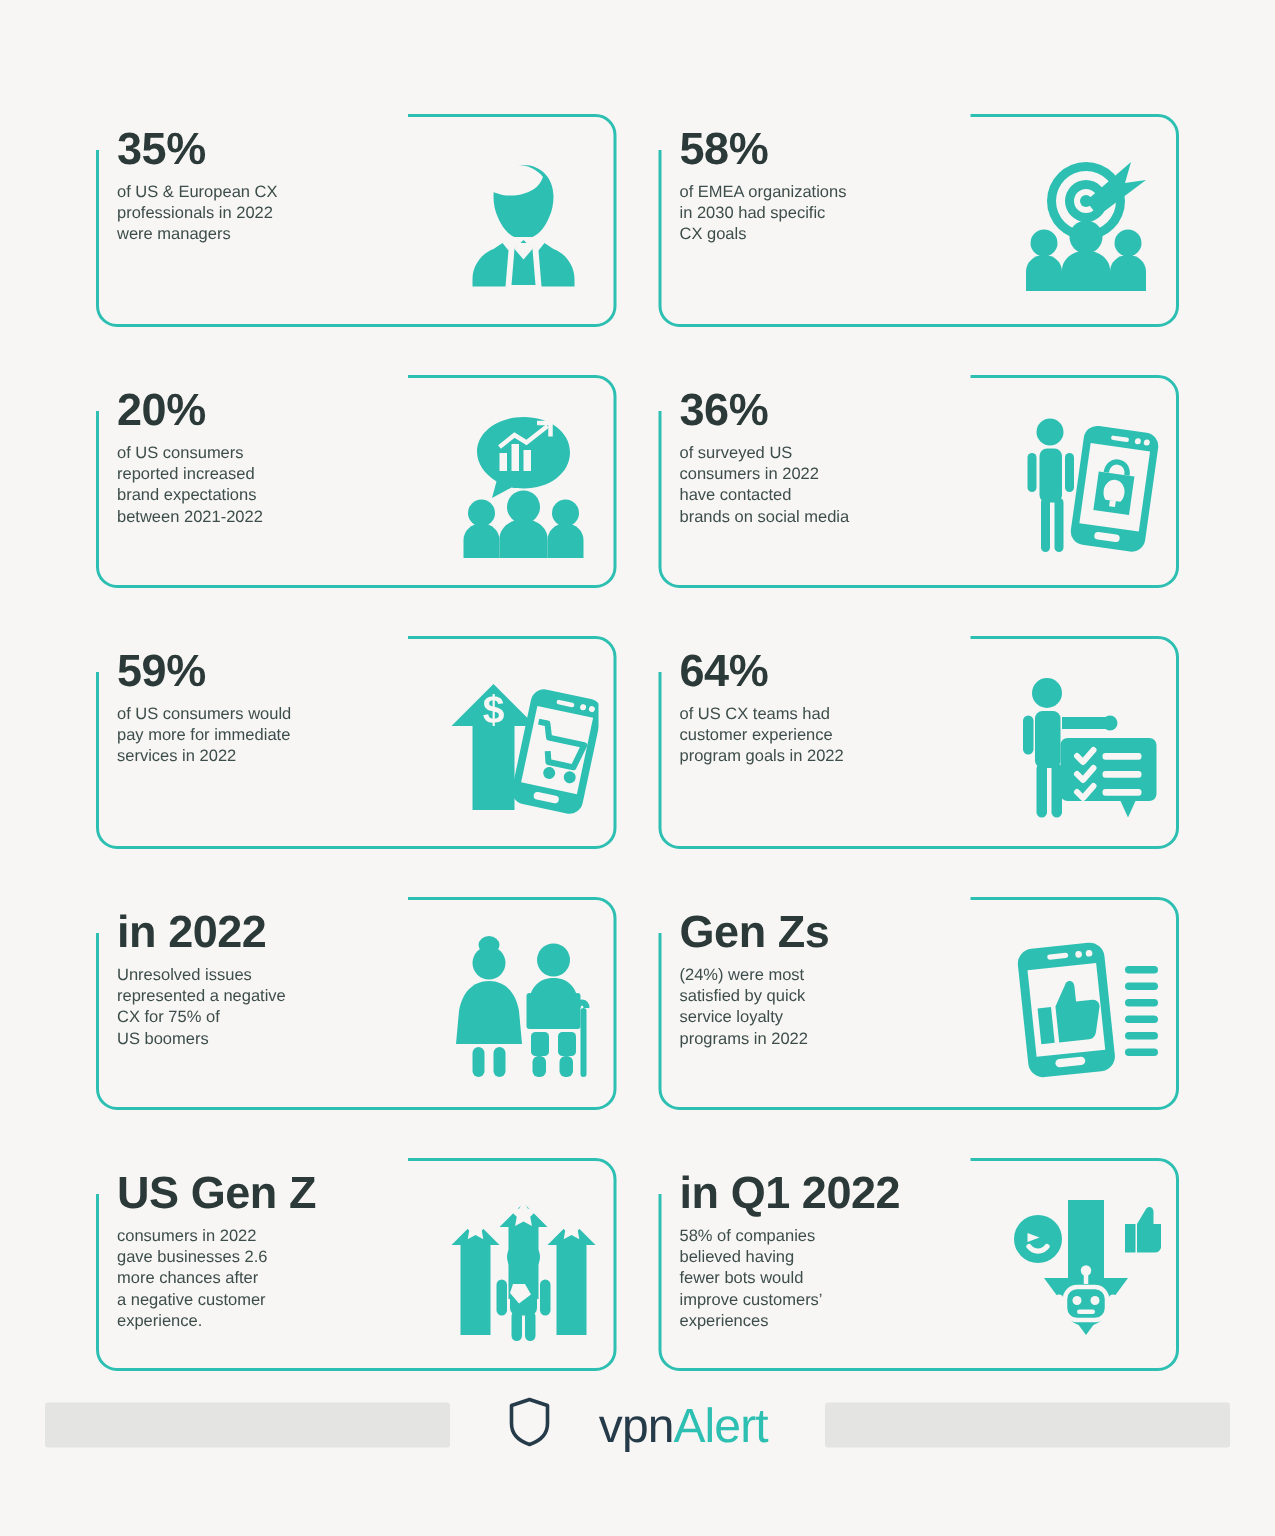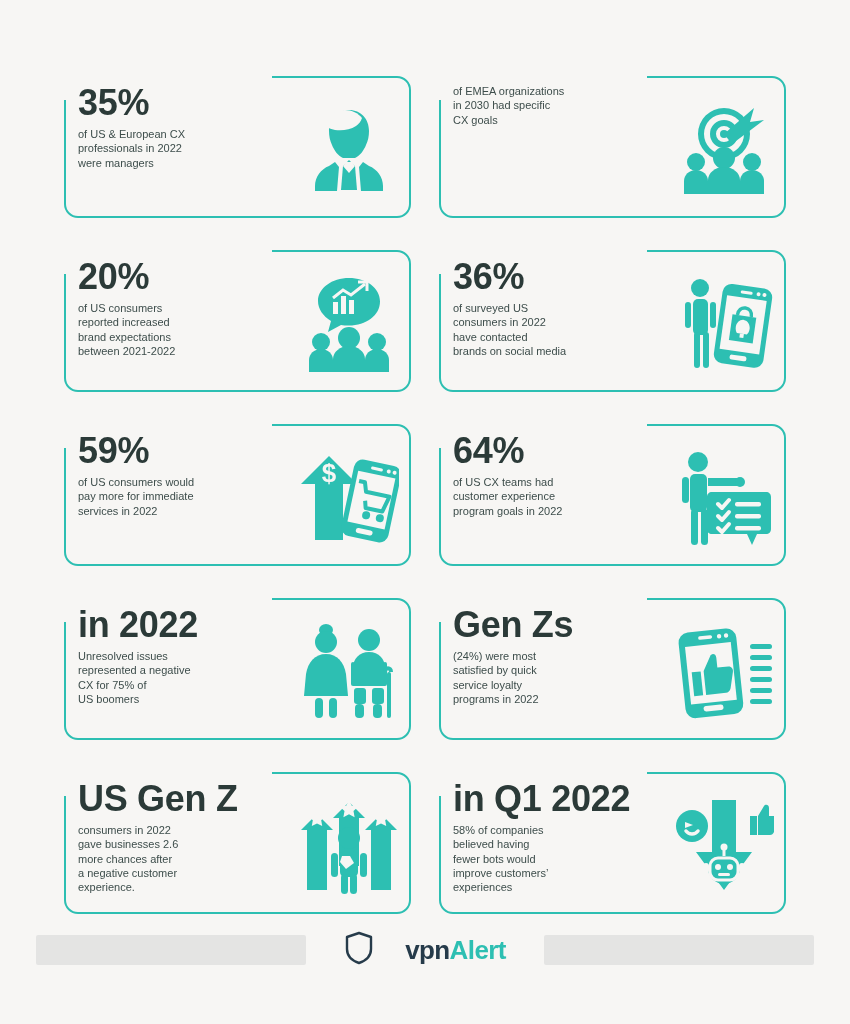--- a/index.html
+++ b/index.html
@@ -69,21 +69,21 @@
     pointer-events: none;
   }
   .card-text {
     position: relative;
     z-index: 3;
     flex: 1 1 auto;
     min-width: 0;
     padding-top: 0;
   }
   .card-stat {
-    font-size: 36px;
+    font-size: 30px;
     font-weight: bold;
     color: #2b3a38;
     line-height: 1.06;
     letter-spacing: -0.3px;
     margin: 0 0 5px 0;
     white-space: nowrap;
   }
   .card-desc {
     font-size: 11px;
     color: #3d4d4b;
@@ -121,22 +121,22 @@
     background: #e4e4e3;
     border-radius: 2px;
   }
   .logo {
     display: flex;
     align-items: center;
     justify-content: center;
     margin: 0 38px;
   }
   .logo-text {
-    font-size: 26px;
-    font-weight: bold;
+    font-size: 32px;
+    font-weight: normal;
     letter-spacing: -0.6px;
     line-height: 1;
     margin-left: 44px;
   }
   .logo-vpn { color: #263b4a; }
   .logo-alert { color: #2dbfb2; }
   .logo-shield {
     position: relative;
     margin-right: -13px;
     z-index: 2;
@@ -171,20 +171,21 @@
           <path d="M50 73l4 4-2 14h-4l-2-14z" fill="#f7f6f4" opacity="0"></path>
         </svg>
       </div>
     </div>
 
     <div class="card">
       <div class="frame"></div>
       <div class="frame-mask-top"></div>
       <div class="frame-mask-left"></div>
       <div class="card-text">
+        <div class="card-stat">58%</div>
         <div class="card-desc">of EMEA organizations
 in 2030 had specific
 CX goals</div>
       </div>
       <div class="card-icon">
         <svg width="100" height="100" viewBox="0 0 100 100" fill="#2dbfb2">
           <path d="M50 8a26 26 0 1 0 0 52 26 26 0 0 0 0-52zm0 6a20 20 0 1 1 0 40 20 20 0 0 1 0-40z"></path>
           <path d="M50 20a14 14 0 1 0 0 28 14 14 0 0 0 0-28zm0 6a8 8 0 1 1 0 16 8 8 0 0 1 0-16z"></path>
           <circle cx="50" cy="34" r="4"></circle>
           <path d="M50 34 L80 8 L76 22 L90 20 L58 44z"></path>

